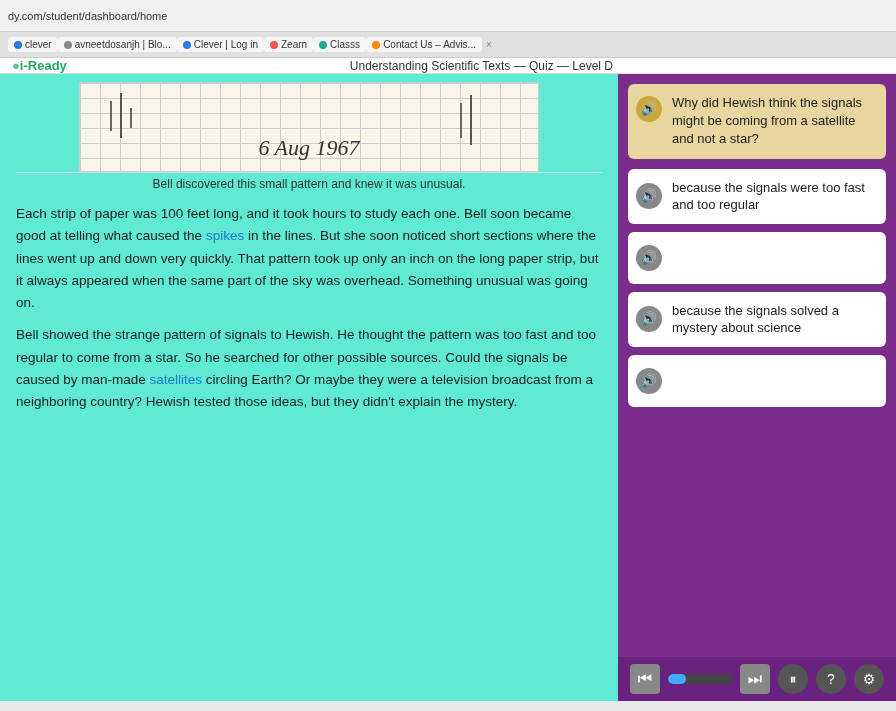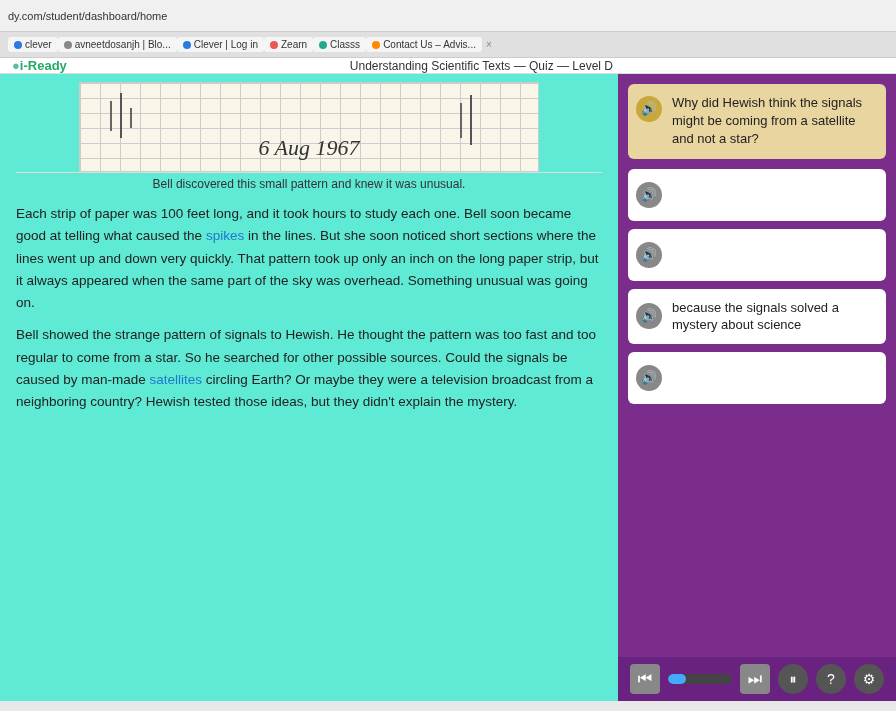--- a/index.html
+++ b/index.html
@@ -349,20 +349,21 @@
       </div>
       <span>Why did Hewish think the signals might be coming from a satellite and not a star?</span>
     </div>
 
     <div class="answers-container">
 
       <div class="answer-option">
         <div class="answer-speaker">
           <span>🔊</span>
         </div>
+        <span>because the signals were too fast and too regular</span>
       </div>
 
       <div class="answer-option">
         <div class="answer-speaker">
           <span>🔊</span>
         </div>
       </div>
 
       <div class="answer-option">
         <div class="answer-speaker">

